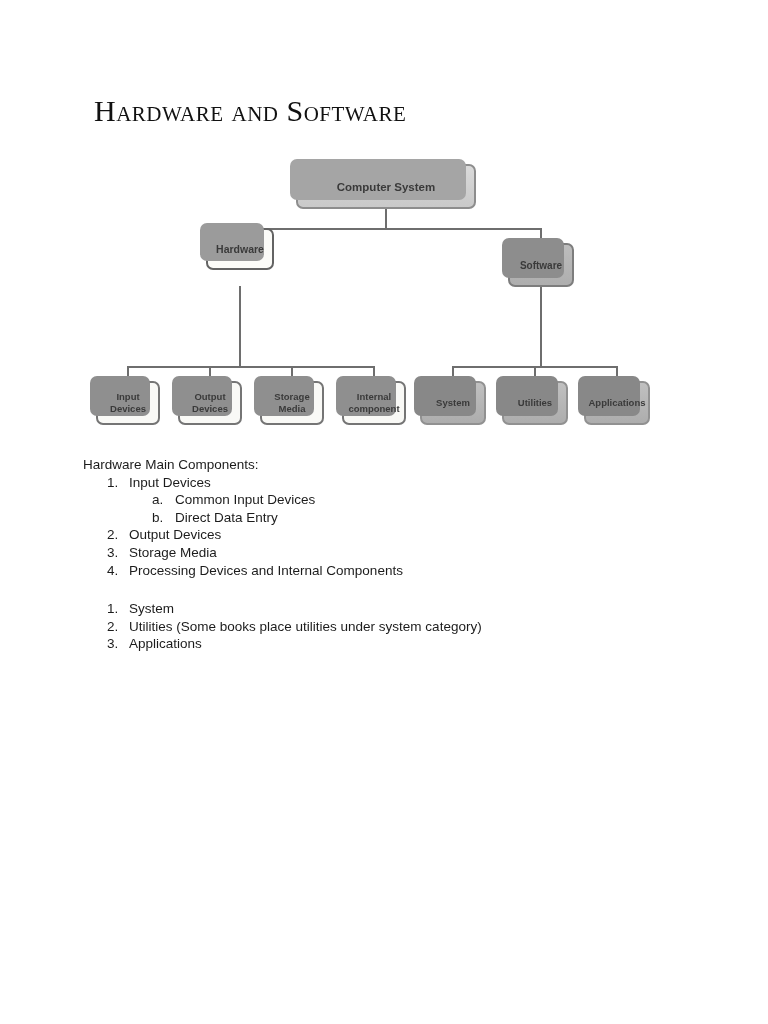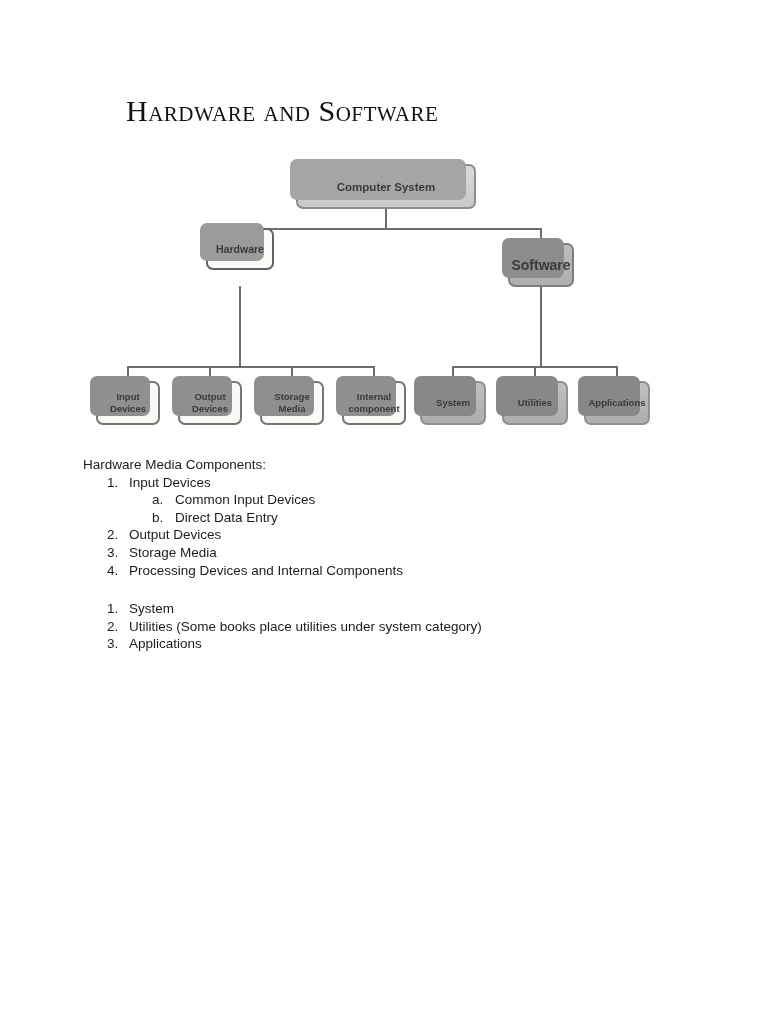--- a/index.html
+++ b/index.html
@@ -18,21 +18,20 @@
   .doc-title {
     position: absolute;
     left: 94px;
     top: 94px;
     font-family: "Liberation Serif", serif;
     font-variant: small-caps;
     font-size: 30px;
     font-weight: 500;
     letter-spacing: 0.5px;
     color: #111111;
-    margin-left: 32px;
   }
 
   
   .node {
     position: absolute;
     border-radius: 7px;
     display: flex;
     align-items: center;
     justify-content: center;
     text-align: center;
@@ -62,21 +61,21 @@
   .node.light-l1 {
     background: #fbfbf8;
     border: 2px solid #636363;
     font-size: 10.5px;
   }
   .node.light-l1::before { background: #9b9b9b; }
 
   .node.dark-l1 {
     background: linear-gradient(#bdbdbd, #aeaeae);
     border: 2px solid #7d7d7d;
-    font-size: 14px;
+    font-size: 10px;
   }
   .node.dark-l1::before { background: #8d8d8d; }
 
   .node.light-child {
     background: #f9f9f6;
     border: 2px solid #757575;
     font-size: 9.5px;
     line-height: 1.25;
     padding: 2px;
   }
@@ -175,21 +174,21 @@
       <span>Utilities</span>
     </div>
     <div class="node dark-child" style="left:584px; top:381px; width:66px; height:44px;">
       <span>Applications</span>
     </div>
 
   </div>
 
   <div class="text-block">
 
-    <div class="list-heading">Hardware Media Components:</div>
+    <div class="list-heading">Hardware Main Components:</div>
 
     <div class="list-row lvl1">
       <span class="marker">1.</span>
       <span class="text">Input Devices</span>
     </div>
     <div class="list-row lvl2">
       <span class="marker">a.</span>
       <span class="text">Common Input Devices</span>
     </div>
     <div class="list-row lvl2">

